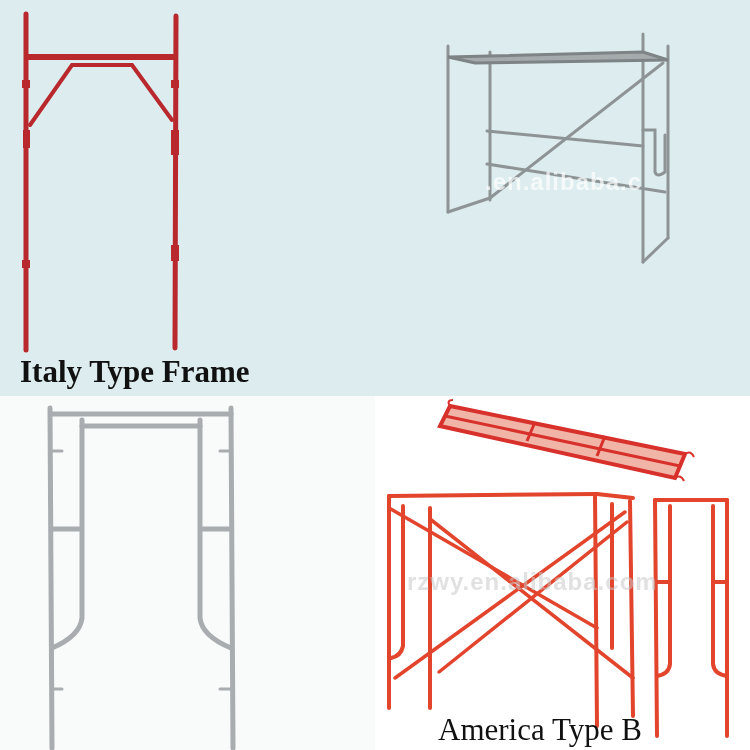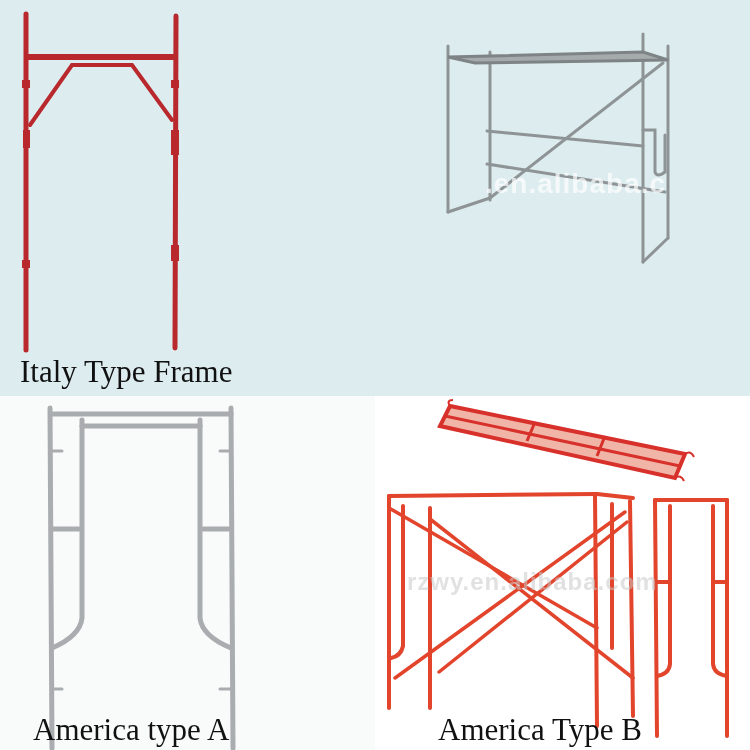--- a/index.html
+++ b/index.html
@@ -1,25 +1,25 @@
 <!DOCTYPE html>
 <html><head>
 <meta charset="utf-8">
 <style>
   html, body { margin:0; padding:0; }
   body { width:750px; height:750px; position:relative; overflow:hidden; background:#ffffff; font-family:"Liberation Serif", serif; }
   .panel { position:absolute; overflow:hidden; }
   .top { top:0; height:396px; background:#dcecef; }
-  .tl { left:0; width:375px; }
+  .tl { left:0; width:375px;font-weight:bold; }
   .tr { left:375px; width:375px; }
   .bl { left:0; top:396px; width:375px; height:354px; background:#f9fafa; }
   .br { left:375px; top:396px; width:375px; height:354px; background:#ffffff; }
   .panel svg { position:absolute; left:0; top:0; }
   .caption { position:absolute; color:#111; font-size:31px; white-space:nowrap; line-height:1; }
-  .wm { position:absolute; color:rgba(255,255,255,0.7); font-family:"Liberation Sans", sans-serif; font-weight:bold; font-size:28px; letter-spacing:1px; }
+  .wm { position:absolute; color:rgba(255,255,255,0.7); font-family:"Liberation Sans", sans-serif; font-weight:bold; font-size:24px; letter-spacing:1px; }
   .wm2 { color:rgba(200,200,200,0.55); font-size:24px; }
 </style>
 </head>
 <body>
 
 <div class="panel top tl">
   <svg width="375" height="396">
     <g stroke="#b8282c" stroke-linecap="round" fill="none">
       <line x1="26" y1="14" x2="26" y2="350" stroke-width="5"></line>
       <line x1="176" y1="16" x2="175" y2="348" stroke-width="5"></line>
@@ -65,21 +65,20 @@
       <path d="M82 24 L82 222 Q80 240 52 252"></path>
       <path d="M200 24 L200 222 Q202 240 231 252"></path>
       <line x1="52" y1="133" x2="80" y2="133"></line>
       <line x1="203" y1="133" x2="231" y2="133"></line>
       <line x1="52" y1="55" x2="62" y2="55" stroke-width="3"></line>
       <line x1="220" y1="55" x2="231" y2="55" stroke-width="3"></line>
       <line x1="52" y1="293" x2="62" y2="293" stroke-width="3"></line>
       <line x1="220" y1="293" x2="231" y2="293" stroke-width="3"></line>
     </g>
   </svg>
-  <div class="caption" style="left:33px;top:318px;">America type A</div>
 </div>
 
 <div class="panel br">
   <svg width="375" height="354">
 
     <g stroke="#d8302a" fill="none">
       <polygon points="75,10 310,58 300,82 65,30" fill="#f1b5a8" stroke-width="4"></polygon>
       <line x1="70" y1="20" x2="305" y2="70" stroke-width="3"></line>
       <line x1="160" y1="26" x2="152" y2="45" stroke-width="3"></line>
       <line x1="230" y1="40" x2="222" y2="60" stroke-width="3"></line>

